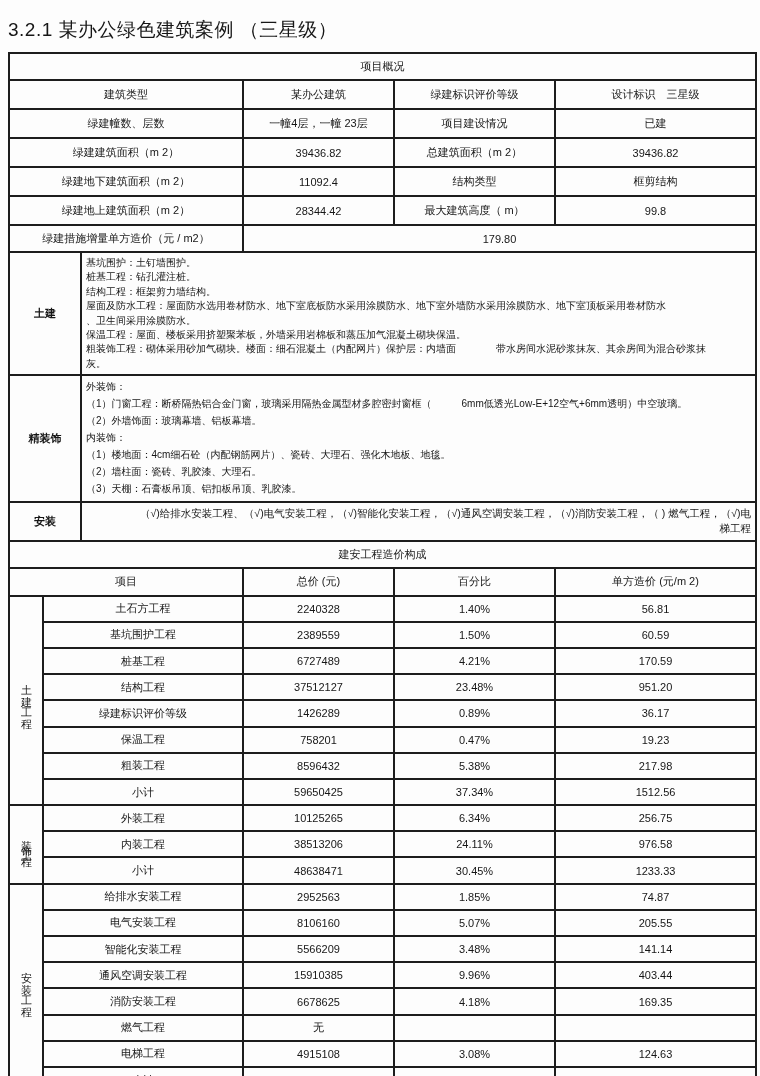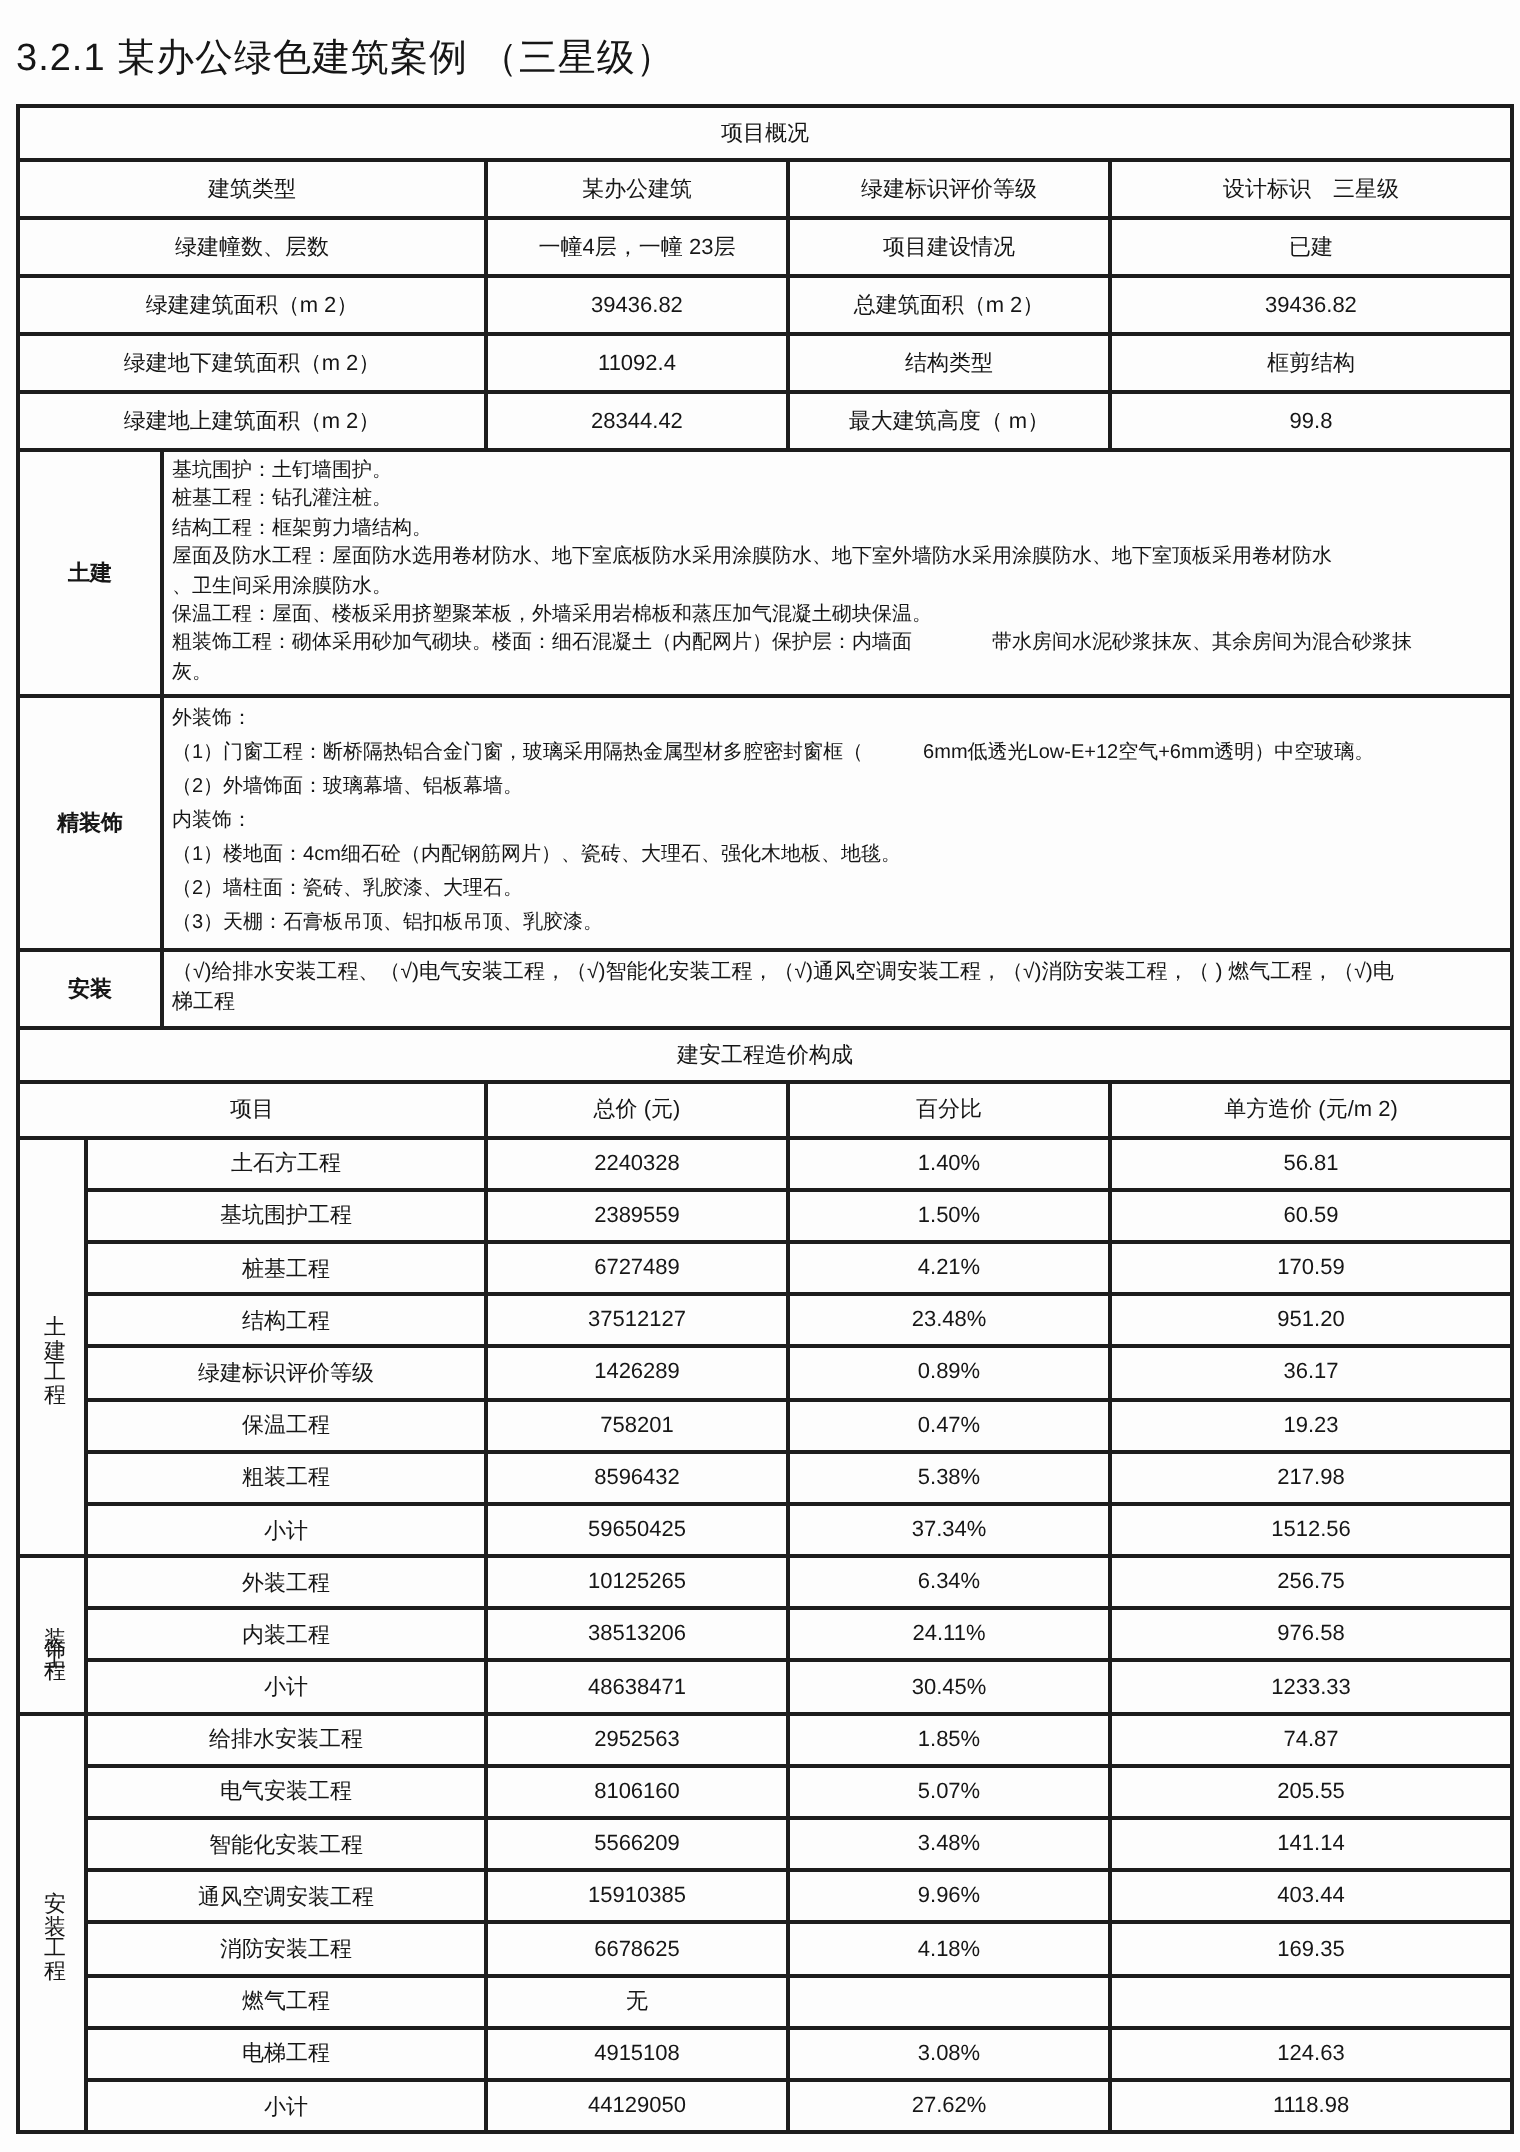--- a/index.html
+++ b/index.html
@@ -21,21 +21,21 @@
   }
   
   .ov tr { height:29px; }
   .ov tr.hd { height:27px; }
   
   .sec td.lbl { font-size:11px;font-weight:bold; }
   .sec td.body { text-align:left; vertical-align:top; padding:3px 4px; }
   .sec .ln { white-space:nowrap; }
   .sec tr.s0 { height:115px; } .s0 .ln { line-height:14.4px; font-size:10px; }
   .sec tr.s1 { height:120px; } .s1 .ln { line-height:16.9px; font-size:10px; }
-  .sec tr.s2 { height:35px;  } .s2 .ln { line-height:15.5px; font-size:10.5px; }
+  .sec tr.s2 { height:35px;  } .s2 .ln { line-height:15.5px; font-size:10.5px;text-align:right; }
   
   .cost tr.rt { height:27px; }
   .cost tr.rh { height:28px;padding-left:12px; }
   .cost tr.d  { height:26.2px; }
   .vwrap {
     writing-mode:vertical-lr; text-orientation:upright; display:inline-block;
     letter-spacing:12px; font-size:11px; line-height:1;
   }
   .vwrap.tight { letter-spacing:6px; }
   .num { letter-spacing:0; }
@@ -80,20 +80,24 @@
       <td>绿建地下建筑面积（m 2）</td>
       <td class="num">11092.4</td>
       <td>结构类型</td>
       <td>框剪结构</td>
     </tr>
     <tr>
       <td>绿建地上建筑面积（m 2）</td>
       <td class="num">28344.42</td>
       <td>最大建筑高度（ m）</td>
       <td class="num">99.8</td>
+    </tr>
+    <tr class="hd">
+      <td>绿建措施增量单方造价（元 / m2）</td>
+      <td colspan="3" class="num">179.80</td>
     </tr>
   </tbody>
     </table>
 
   <table class="sec">
     <colgroup>
         <col style="width:72px">
         <col style="width:675px">
       </colgroup>
     <tbody>

